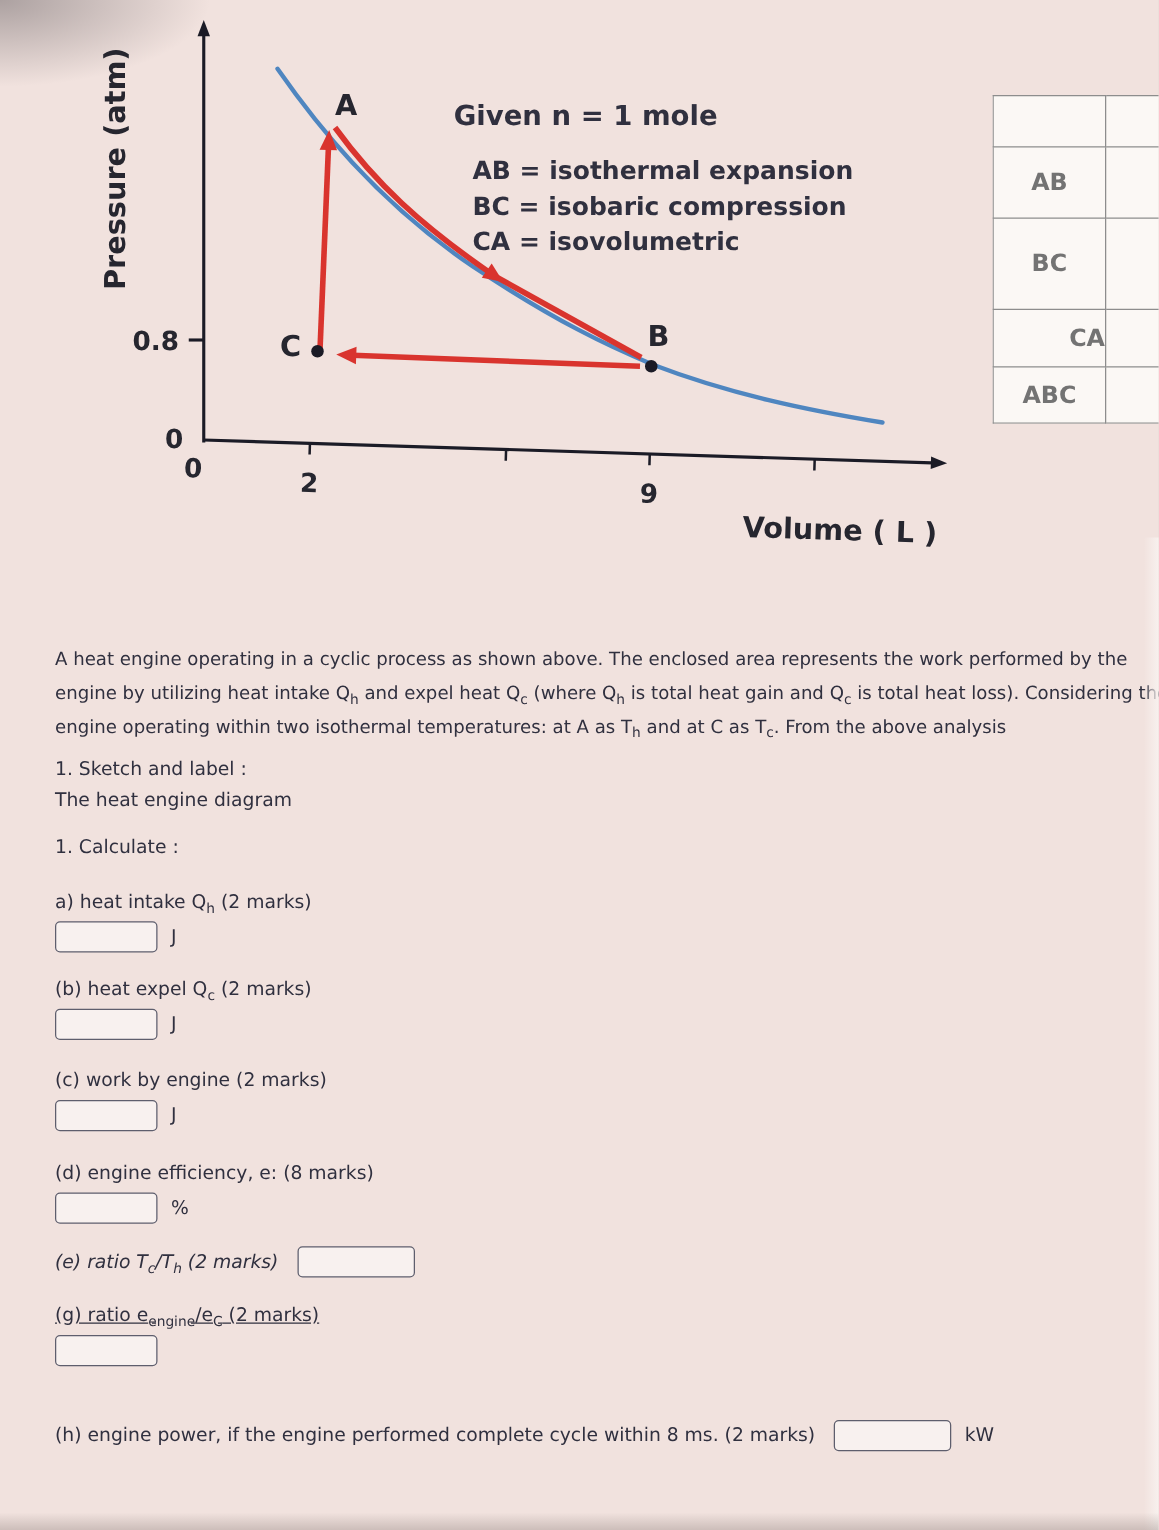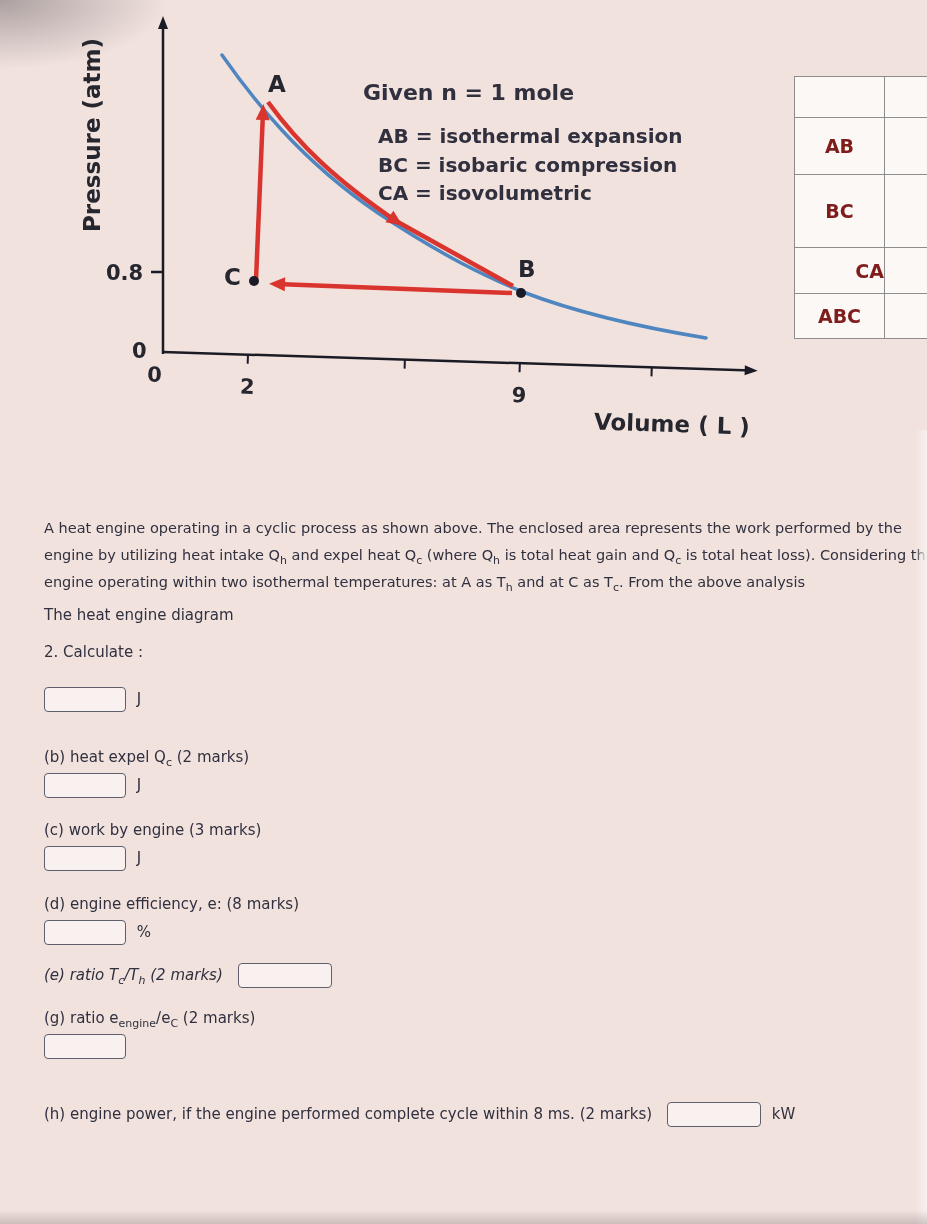--- a/index.html
+++ b/index.html
@@ -26,42 +26,42 @@
   .pv-chart { position:absolute; left:0; top:0; }
   svg text { user-select:none; }
   .tick       { font-weight:bold; font-size:21px; fill:#26262f; font-family:"DejaVu Sans",sans-serif; }
   .axis-label { font-weight:bold; font-size:23px; fill:#26262f; font-family:"DejaVu Sans",sans-serif; }
   .pt         { font-weight:bold; font-size:23px; fill:#26262f; font-family:"DejaVu Sans",sans-serif; }
   .anno-lg    { font-weight:bold; font-size:22px; fill:#30303f; font-family:"DejaVu Sans",sans-serif; }
   .anno       { font-weight:bold; font-size:20px; fill:#30303f; font-family:"DejaVu Sans",sans-serif; }
 
   .side-table { position:absolute; top:76px; right:0; width:133px; overflow:hidden; }
   .side-table table { border-collapse:collapse; width:182px; background:#fbf8f5; table-layout:fixed; }
-  .side-table td { border:1.5px solid #8d8d8d; font-weight:bold; font-size:19px; text-align:center; color:#7f1d1d; }
+  .side-table td { border:1.5px solid #8d8d8d; font-weight:bold; font-size:19px; text-align:center; color:#737373; }
   .side-table td.lbl { width:90px; }
   .side-table tr:nth-child(1) td { height:41px; }
   .side-table tr:nth-child(2) td { height:57px; }
   .side-table tr:nth-child(3) td { height:73px; }
   .side-table tr:nth-child(4) td { height:46px;text-align:right; }
   .side-table tr:nth-child(5) td { height:45px; }
 
   .content { position:absolute; left:0; top:482px; width:905px; padding:0 20px 0 44px; font-size:15px; }
   .intro { margin-top:33px; line-height:27px; font-size:14.5px; }
   .intro span { white-space:nowrap; display:block; }
   sub { font-size:11px; line-height:0; }
   .task1 { margin-top:7px; line-height:25px; }
   .task2 { margin-top:15px; }
   .q-label { margin-bottom:7px; }
   .q-a { margin-top:26px; }
-  .q-b { margin-top:36px; }
+  .q-b { margin-top:20px; }
   .q-c { margin-top:23px; }
   .q-d { margin-top:24px; }
   .q-e { margin-top:18px;font-style:italic; }
   .q-f { margin-top:21px; }
-  .q-g { margin-top:21px; }
+  .q-g { margin-top:21px;text-decoration:underline; }
   .q-h { margin-top:43px; }
   .answer-box {
     width:82px; height:25px; border:1.3px solid #5e5e6d; border-radius:4px;
     background:rgba(255,255,255,0.5); font:inherit; color:inherit; padding:0 6px;
     vertical-align:middle;
   }
   .inline-q .answer-box { margin-left:10px; width:94px; }
   .unit { margin-left:6px; }
 </style>
 </head>
@@ -146,42 +146,44 @@
 
   <div class="content">
 
     <p class="intro">
       <span>A heat engine operating in a cyclic process as shown above. The enclosed area represents the work performed by the</span>
       <span>engine by utilizing heat intake Q<sub>h</sub> and expel heat Q<sub>c</sub> (where Q<sub>h</sub> is total heat gain and Q<sub>c</sub> is total heat loss). Considering the</span>
       <span>engine operating within two isothermal temperatures: at A as T<sub>h</sub> and at C as T<sub>c</sub>. From the above analysis</span>
     </p>
 
     <div class="task1">
+      <div>1. Sketch and label :</div>
       <div>The heat engine diagram</div>
     </div>
 
-    <div class="task2">2. Calculate :</div>
+    <div class="task2">1. Calculate :</div>
 
     <div class="q q-a">
+      <div class="q-label">a) heat intake Q<sub>h</sub> (2 marks)</div>
       <div>
         <input type="text" class="answer-box" value="" style="">
         <span class="unit">J</span>
       </div>
     </div>
 
     <div class="q q-b">
       <div class="q-label">(b) heat expel Q<sub>c</sub> (2 marks)</div>
       <div>
         <input type="text" class="answer-box" value="" style="">
         <span class="unit">J</span>
       </div>
     </div>
 
     <div class="q q-c">
-      <div class="q-label">(c) work by engine (3 marks)</div>
+      <div class="q-label">(c) work by engine (2 marks)</div>
       <div>
         <input type="text" class="answer-box" value="" style="">
         <span class="unit">J</span>
       </div>
     </div>
 
     <div class="q q-d">
       <div class="q-label">(d) engine efficiency, e: (8 marks)</div>
       <div>
         <input type="text" class="answer-box" value="" style="">

